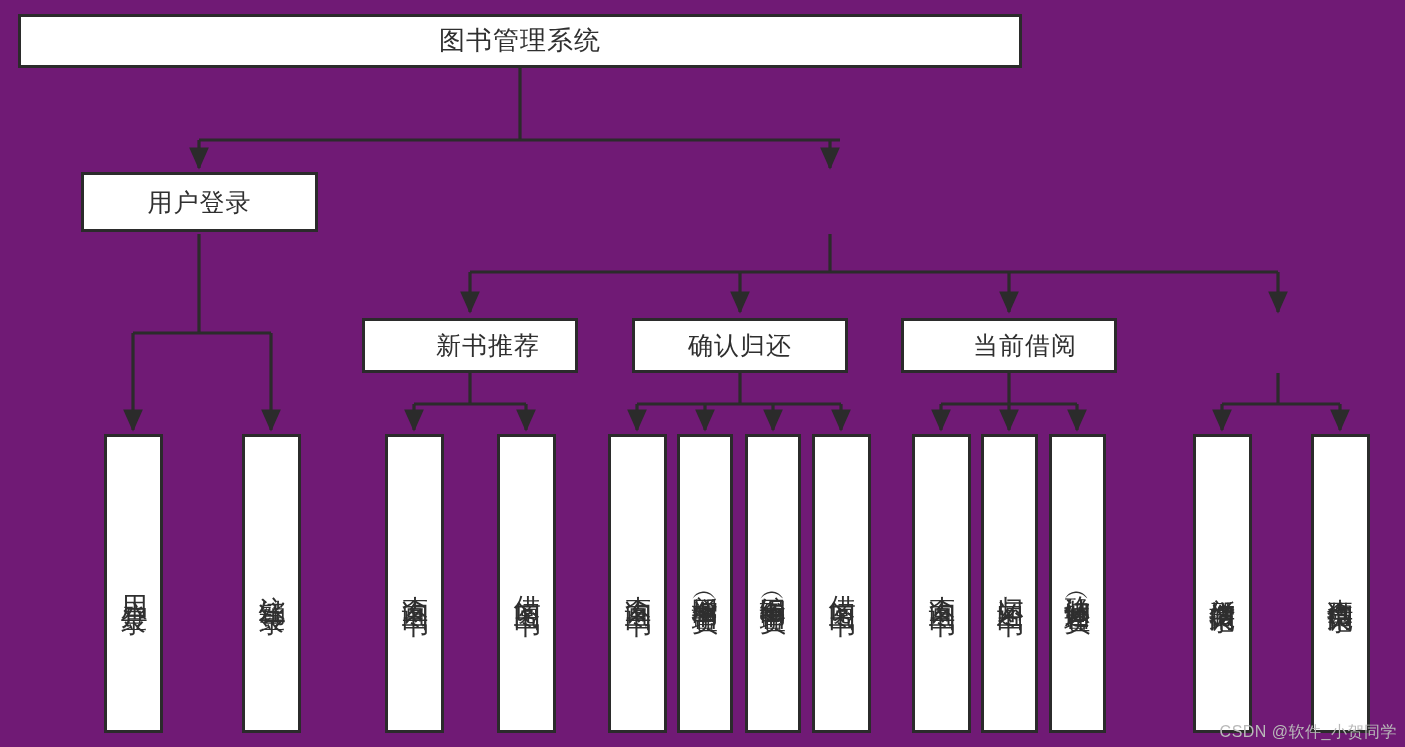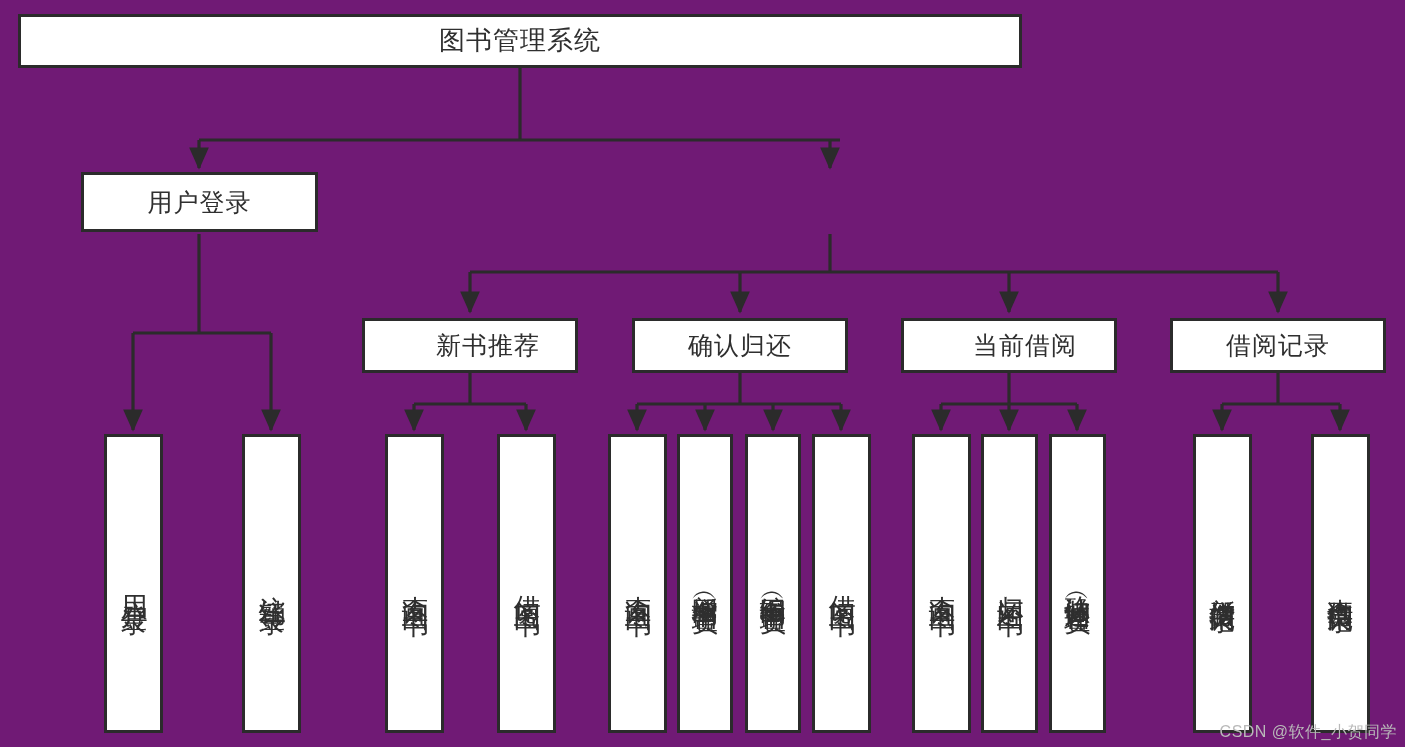--- a/index.html
+++ b/index.html
@@ -146,23 +146,20 @@
 
   <div class="node horiz" style="left:362px; top:318px; width:216px; height:55px;padding-left:36px;">
     <span class="label">新书推荐</span>
   </div>
   <div class="node horiz" style="left:632px; top:318px; width:216px; height:55px;">
     <span class="label">确认归还</span>
   </div>
   <div class="node horiz" style="left:901px; top:318px; width:216px; height:55px;padding-left:32px;">
     <span class="label">当前借阅</span>
   </div>
-  <div class="node horiz" style="left:1170px; top:318px; width:216px; height:55px;">
-    <span class="label">借阅记录</span>
-  </div>
 
   <div class="node vert" style="left:104px; top:434px; width:59px; height:299px;">
     <span class="label">用户登录</span>
   </div>
   <div class="node vert" style="left:242px; top:434px; width:59px; height:299px;">
     <span class="label">注销登录</span>
   </div>
 
   <div class="node vert" style="left:385px; top:434px; width:59px; height:299px;">
     <span class="label">查询图书</span>

